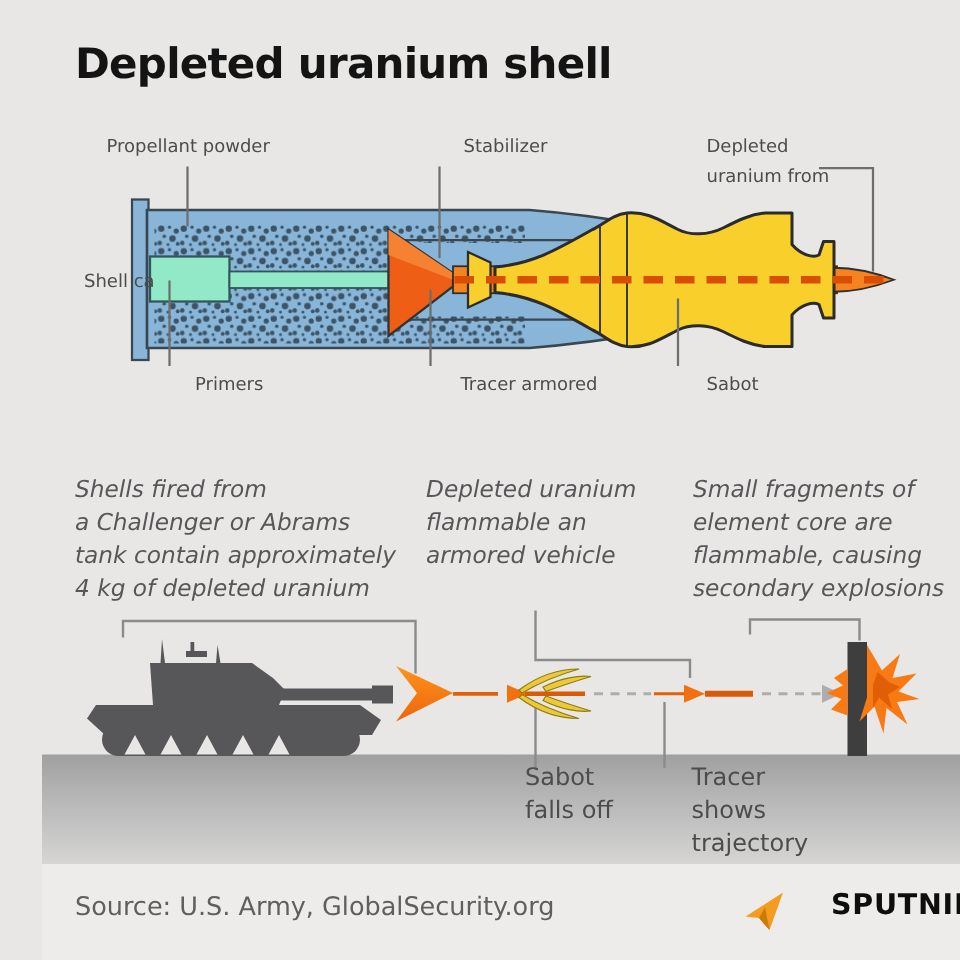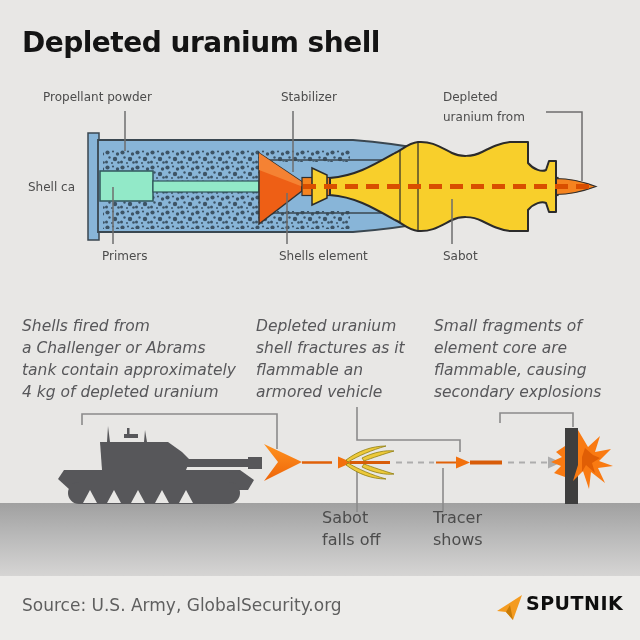--- a/index.html
+++ b/index.html
@@ -1,18 +1,18 @@
 <!DOCTYPE html>
 <html><head>
 <meta charset="utf-8">
 <style>
   html,body{margin:0;padding:0;}
   body{width:640px;height:640px;position:relative;overflow:hidden;
        background:#e8e7e5;font-family:"DejaVu Sans","Liberation Sans",sans-serif;}
-  .abs{position:absolute;}
+  .abs{position:absolute;margin-left:28px;}
   #title{left:22px;top:26px;font-size:28px;font-weight:700;color:#141414;letter-spacing:-0.5px;}
   .dlabel{font-size:12px;color:#4c4c4c;line-height:20px;white-space:nowrap;}
   .fact{font-size:15.5px;color:#57575a;line-height:22px;white-space:nowrap;font-style:italic;}
   .glabel{font-size:16px;color:#4c4c4c;line-height:22px;white-space:nowrap;}
   #ground{left:0;top:503px;width:640px;height:73px;
           background:linear-gradient(to bottom,#a0a0a0 0%,#b9b9b9 45%,#d6d5d4 100%);}
   #footer{left:0;top:576px;width:640px;height:64px;background:#edecea;}
   #source{left:22px;top:595px;font-size:17px;color:#5f5f5f;}
   #brand{left:494px;top:592px;display:flex;gap:5px;}
   #brand-text{font-size:19px;font-weight:700;color:#0e0e0e;letter-spacing:0.5px;}
@@ -156,48 +156,48 @@
 <div id="title" class="abs">Depleted uranium shell</div>
 
 <div class="abs dlabel" style="left:43px;top:87px">Propellant powder</div>
 <div class="abs dlabel" style="left:281px;top:87px">Stabilizer</div>
 <div class="abs dlabel" style="left:443px;top:87px">
   <div>Depleted</div>
   <div>uranium from</div>
 </div>
 <div class="abs dlabel" style="left:28px;top:177px">Shell ca</div>
 <div class="abs dlabel" style="left:102px;top:246px">Primers</div>
-<div class="abs dlabel" style="left:279px;top:246px">Shells element</div>
+<div class="abs dlabel" style="left:279px;top:246px">Tracer armored</div>
 <div class="abs dlabel" style="left:443px;top:246px">Sabot</div>
 
 <div class="abs fact" style="left:22px;top:315px">
   <div>Shells fired from</div>
   <div>a Challenger or Abrams</div>
   <div>tank contain approximately</div>
   <div>4 kg of depleted uranium</div>
 </div>
 <div class="abs fact" style="left:256px;top:315px">
   <div>Depleted uranium</div>
-  <div>shell fractures as it</div>
   <div>flammable an</div>
   <div>armored vehicle</div>
 </div>
 <div class="abs fact" style="left:434px;top:315px">
   <div>Small fragments of</div>
   <div>element core are</div>
   <div>flammable, causing</div>
   <div>secondary explosions</div>
 </div>
 
 <div class="abs glabel" style="left:322px;top:507px">
   <div>Sabot</div>
   <div>falls off</div>
 </div>
 <div class="abs glabel" style="left:433px;top:507px">
   <div>Tracer</div>
   <div>shows</div>
+  <div>trajectory</div>
 </div>
 
 <div id="source" class="abs">Source: U.S. Army, GlobalSecurity.org</div>
 <div id="brand" class="abs">
   <span style="width:27px"></span>
   <span id="brand-text">SPUTNIK</span>
 </div>
 
 </body></html>

